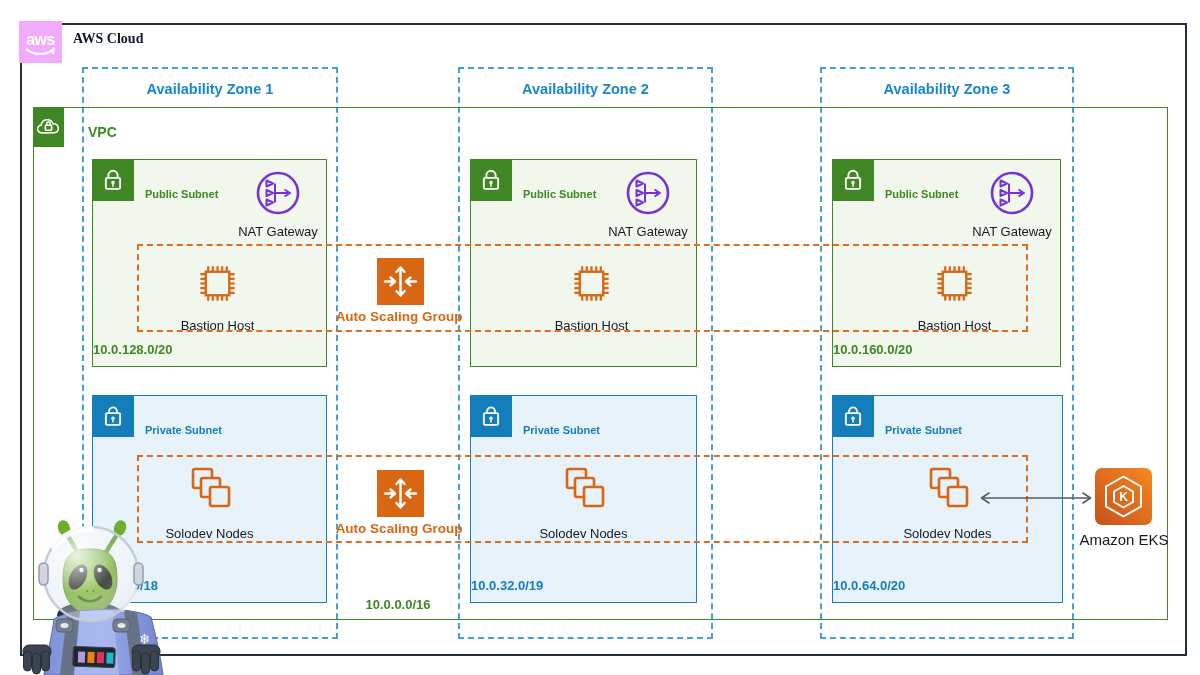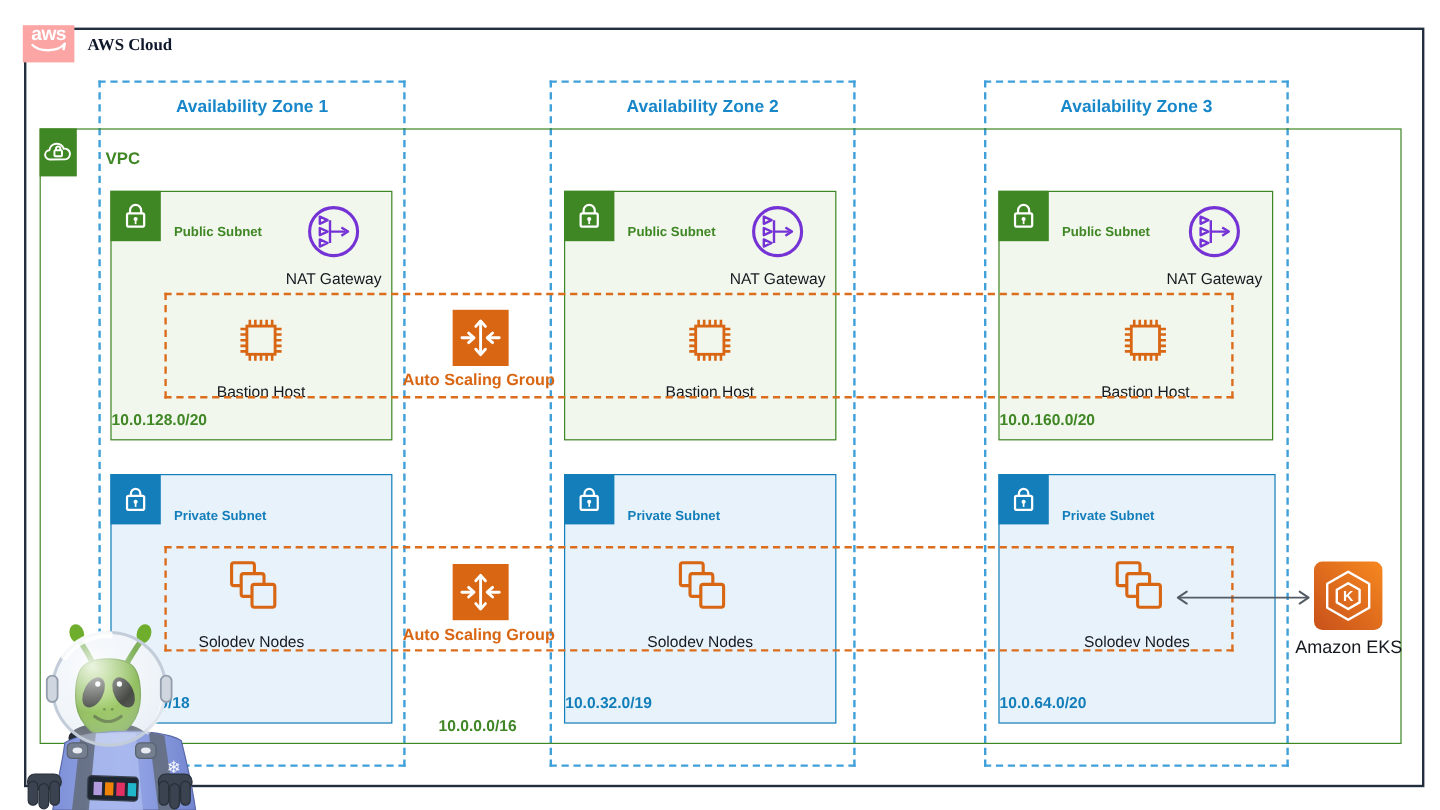--- a/index.html
+++ b/index.html
@@ -2,21 +2,21 @@
 <html><head>
 <meta charset="utf-8">
 <style>
   html,body{margin:0;padding:0;background:#fff;}
   #canvas{position:relative;width:1200px;height:675px;background:#ffffff;
           font-family:"Liberation Sans",sans-serif;overflow:hidden;}
   .abs{position:absolute;box-sizing:border-box;}
 
   
   #cloud-border{left:20px;top:23px;width:1167px;height:633px;border:2px solid #232F3E;}
-  #aws-logo{left:19px;top:21px;width:43px;height:31px;background:#fca5a5;display:flex;align-items:flex-end;justify-content:center;}
+  #aws-logo{left:19px;top:21px;width:43px;height:42px;background:#f0abfc;display:flex;align-items:center;justify-content:center;}
   #cloud-title{left:73px;top:31px;font-size:14px;font-weight:bold;color:#0f172a;font-family:Liberation Serif, serif;}
 
   
   .az{border:2px dashed #3FA0DA;top:67px;height:572px;}
   .az-title{padding-top:12px;text-align:center;color:#1787C9;font-weight:bold;font-size:14.5px;}
 
   
   #vpc-box{left:33px;top:107px;width:1135px;height:513px;border:1.5px solid #3F8624;}
   #vpc-icon{left:33px;top:107px;width:31px;height:40px;background:#3F8624;display:flex;align-items:center;justify-content:center;}
   #vpc-label{left:88px;top:124px;font-size:14px;font-weight:bold;color:#3F8624;}

